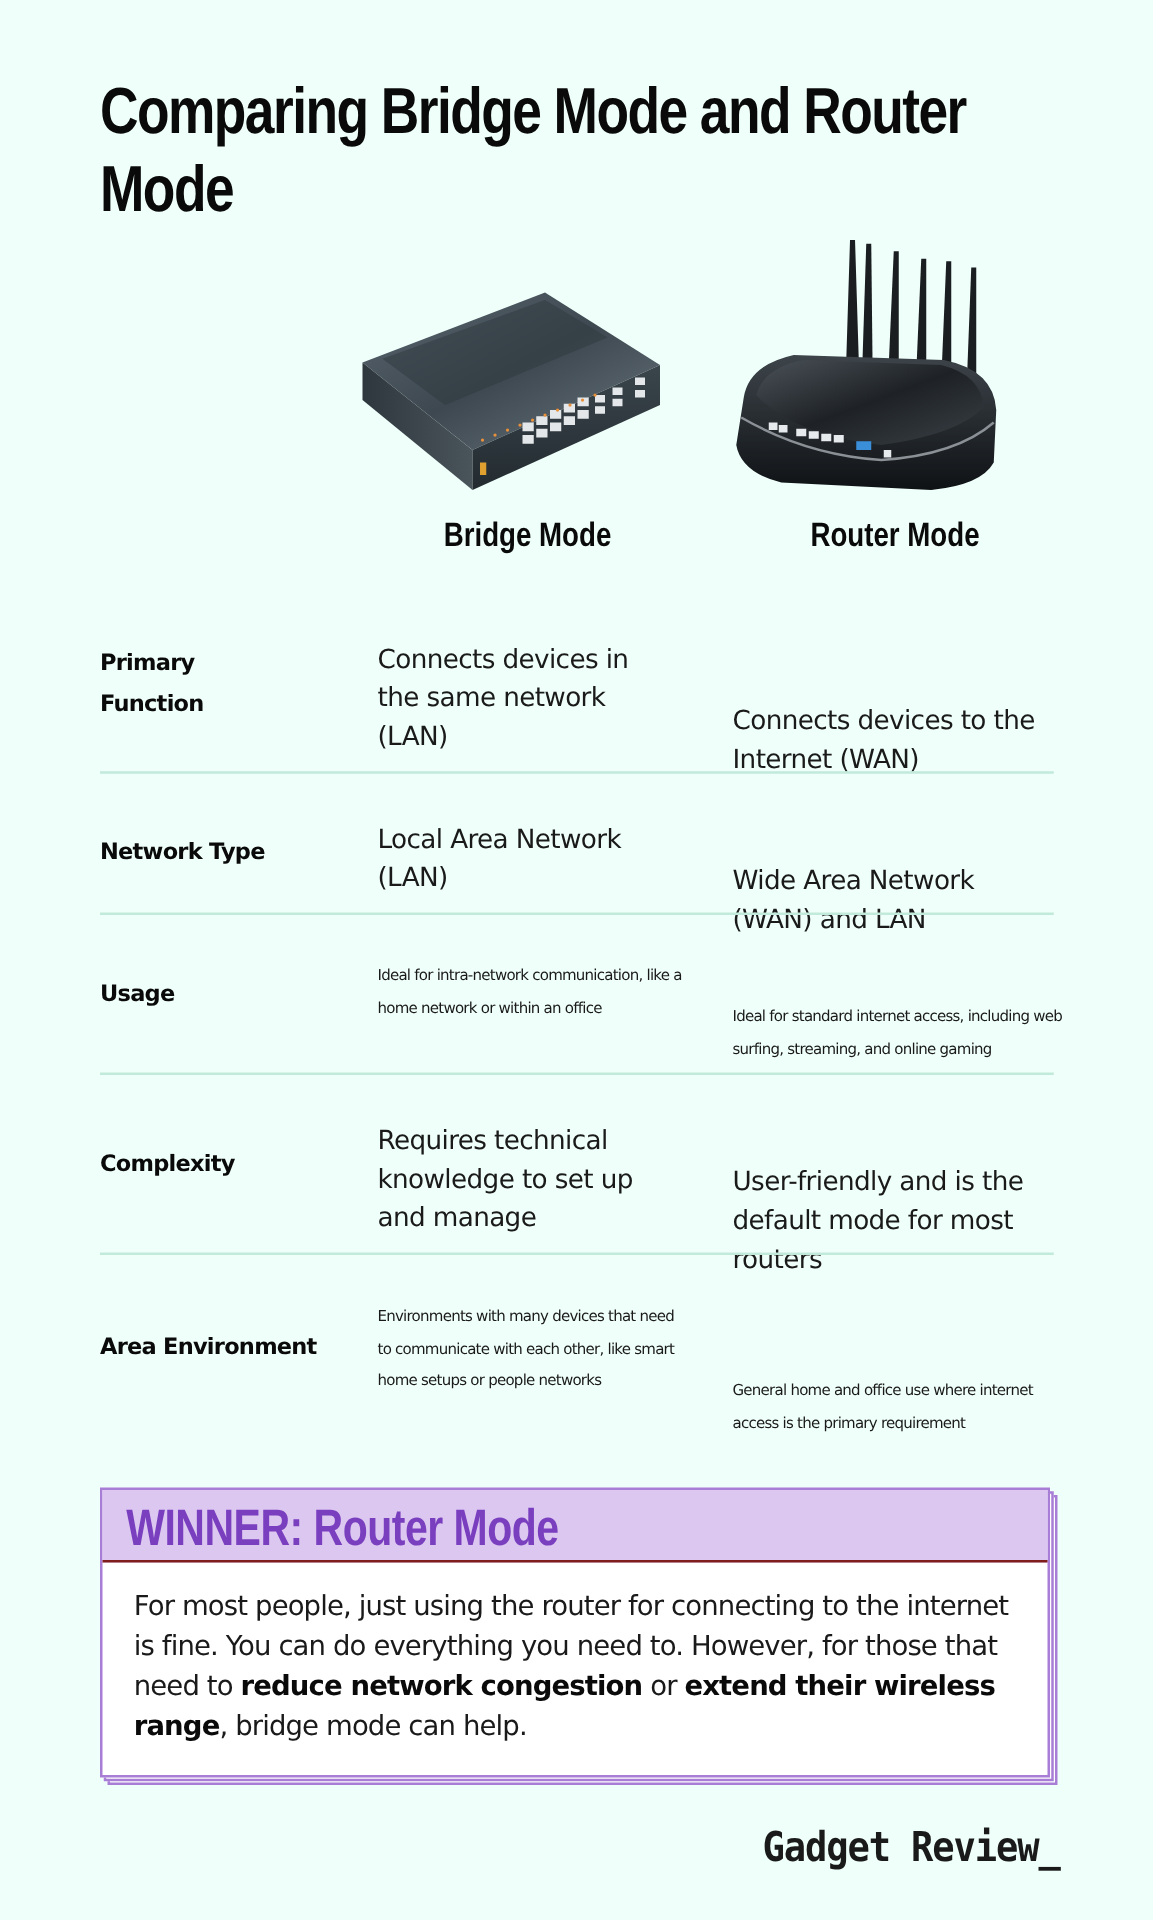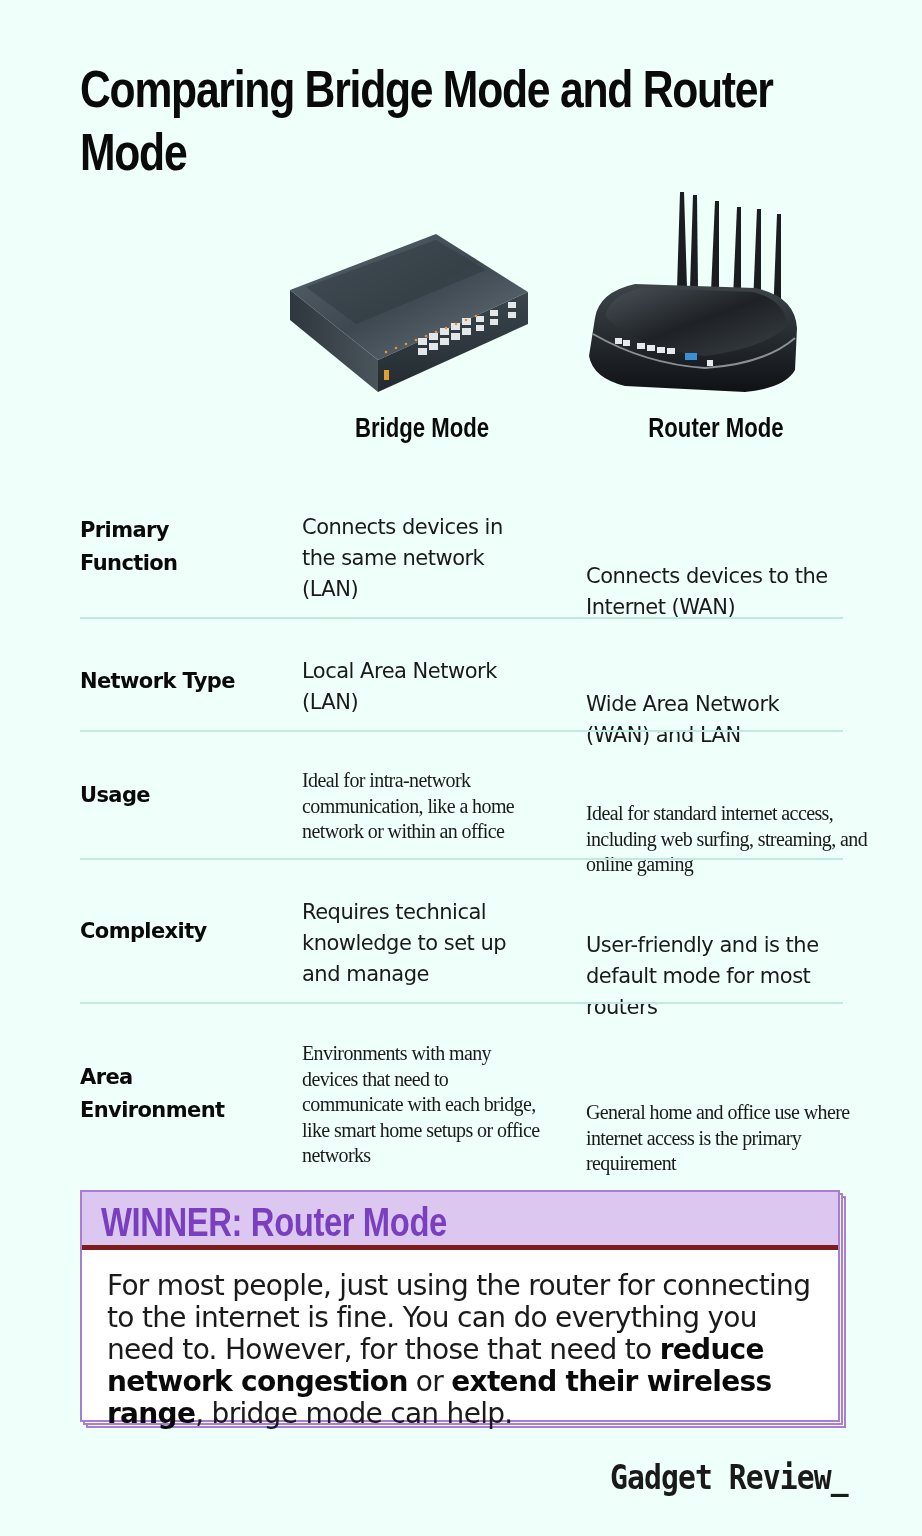--- a/index.html
+++ b/index.html
@@ -58,35 +58,35 @@
     position: absolute;
     left: 0;
     width: 763px;
   }
   .row-label {
     position: absolute;
     left: 0;
     width: 210px;
     font-family: "DejaVu Sans", sans-serif;
     font-weight: 700;
-    font-size: 21px;
+    font-size: 18px;
     line-height: 33px;
     letter-spacing: -0.6px;
     color: #0a0a0a;
   }
   .cell {
     position: absolute;
     font-family: "DejaVu Sans", sans-serif;
     color: #1a1a1a;
     letter-spacing: -0.5px;
   }
   .cell-bridge { left: 222px; width: 270px; margin-top: 11px; }
   .cell-router { left: 506px; width: 290px; margin-top: 44px; }
   .cell.lg { font-size: 21px; line-height: 31px; }
-  .cell.sm { font-size: 20px; line-height: 25.6px; letter-spacing: -0.6px; font-family: Liberation Serif, serif; }
+  .cell.sm { font-size: 12px; line-height: 25.6px; letter-spacing: -0.6px; }
   .divider {
     position: absolute;
     left: 0;
     width: 763px;
     height: 2px;
     background: #c2eadb;
   }
 
   .winner-wrap {
     position: absolute;
@@ -105,21 +105,21 @@
   .winner-box {
     position: absolute;
     left: 0; top: 0;
     width: 760px; height: 232px;
     border: 2px solid #a77dd6;
     background: #ffffff;
   }
   .winner-head {
     height: 58px;
     background: #dcc7f0;
-    border-bottom: 5px solid #7f1d1d;
+    border-bottom: 2px solid #7f1d1d;
     position: relative;
   }
   .winner-title {
     position: absolute;
     left: 19px;
     top: 7px;
     font-weight: 700;
     font-size: 41px;
     line-height: 46px;
     color: #7a3fbf;
@@ -127,21 +127,21 @@
     transform: scaleX(0.8);
     transform-origin: left top;
     white-space: nowrap;
   }
   .winner-body {
     position: absolute;
     left: 25px;
     top: 78px;
     width: 720px;
     font-family: "DejaVu Sans", sans-serif;
-    font-size: 28px;
+    font-size: 22px;
     line-height: 32px;
     letter-spacing: -0.7px;
     color: #1a1a1a;
   }
   .winner-body b { font-weight: 700; color: #0a0a0a; }
 
   .logo {
     position: absolute;
     left: 610px;
     top: 1458px;
@@ -281,21 +281,21 @@
 
   <div class="row" style="top:370px;">
     <div class="row-label" style="top:55px;">Complexity</div>
     <div class="cell cell-bridge lg" style="top:26px; width:240px;">Requires technical knowledge to set up and manage</div>
     <div class="cell cell-router lg" style="top:26px; width:265px;">User-friendly and is the default mode for most routers</div>
   </div>
   <div class="divider" style="top:512px;"></div>
 
   <div class="row" style="top:514px;">
     <div class="row-label" style="top:57px; width:180px;">Area Environment</div>
-    <div class="cell cell-bridge sm" style="top:26px; width:240px;">Environments with many devices that need to communicate with each bridge, like smart home setups or office networks</div>
+    <div class="cell cell-bridge sm" style="top:26px; width:240px;">Environments with many devices that need to communicate with each other, like smart home setups or people networks</div>
     <div class="cell cell-router sm" style="top:52px; width:270px;">General home and office use where internet access is the primary requirement</div>
   </div>
 </div>
 
 <div class="winner-wrap">
   <div class="stack stack-3"></div>
   <div class="stack stack-2"></div>
   <div class="winner-box">
     <div class="winner-head">
       <div class="winner-title">WINNER: Router Mode</div>

